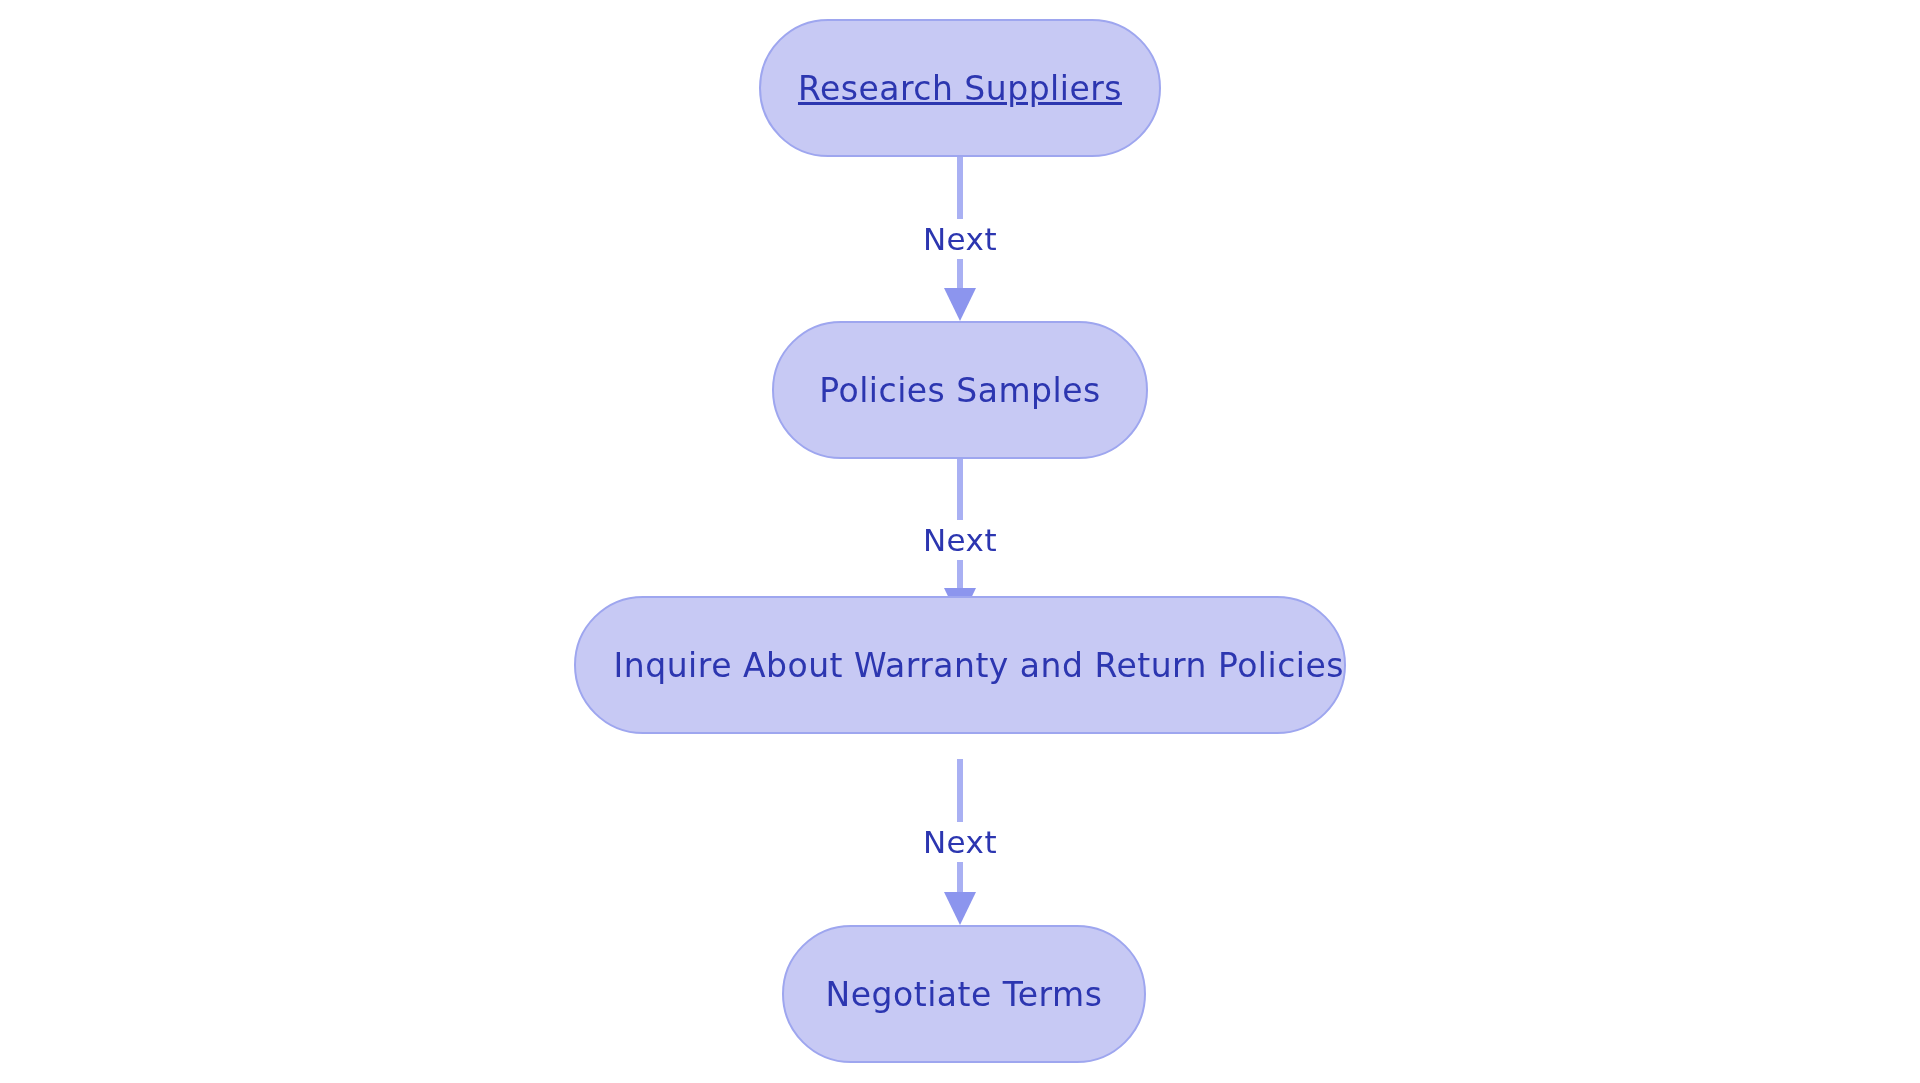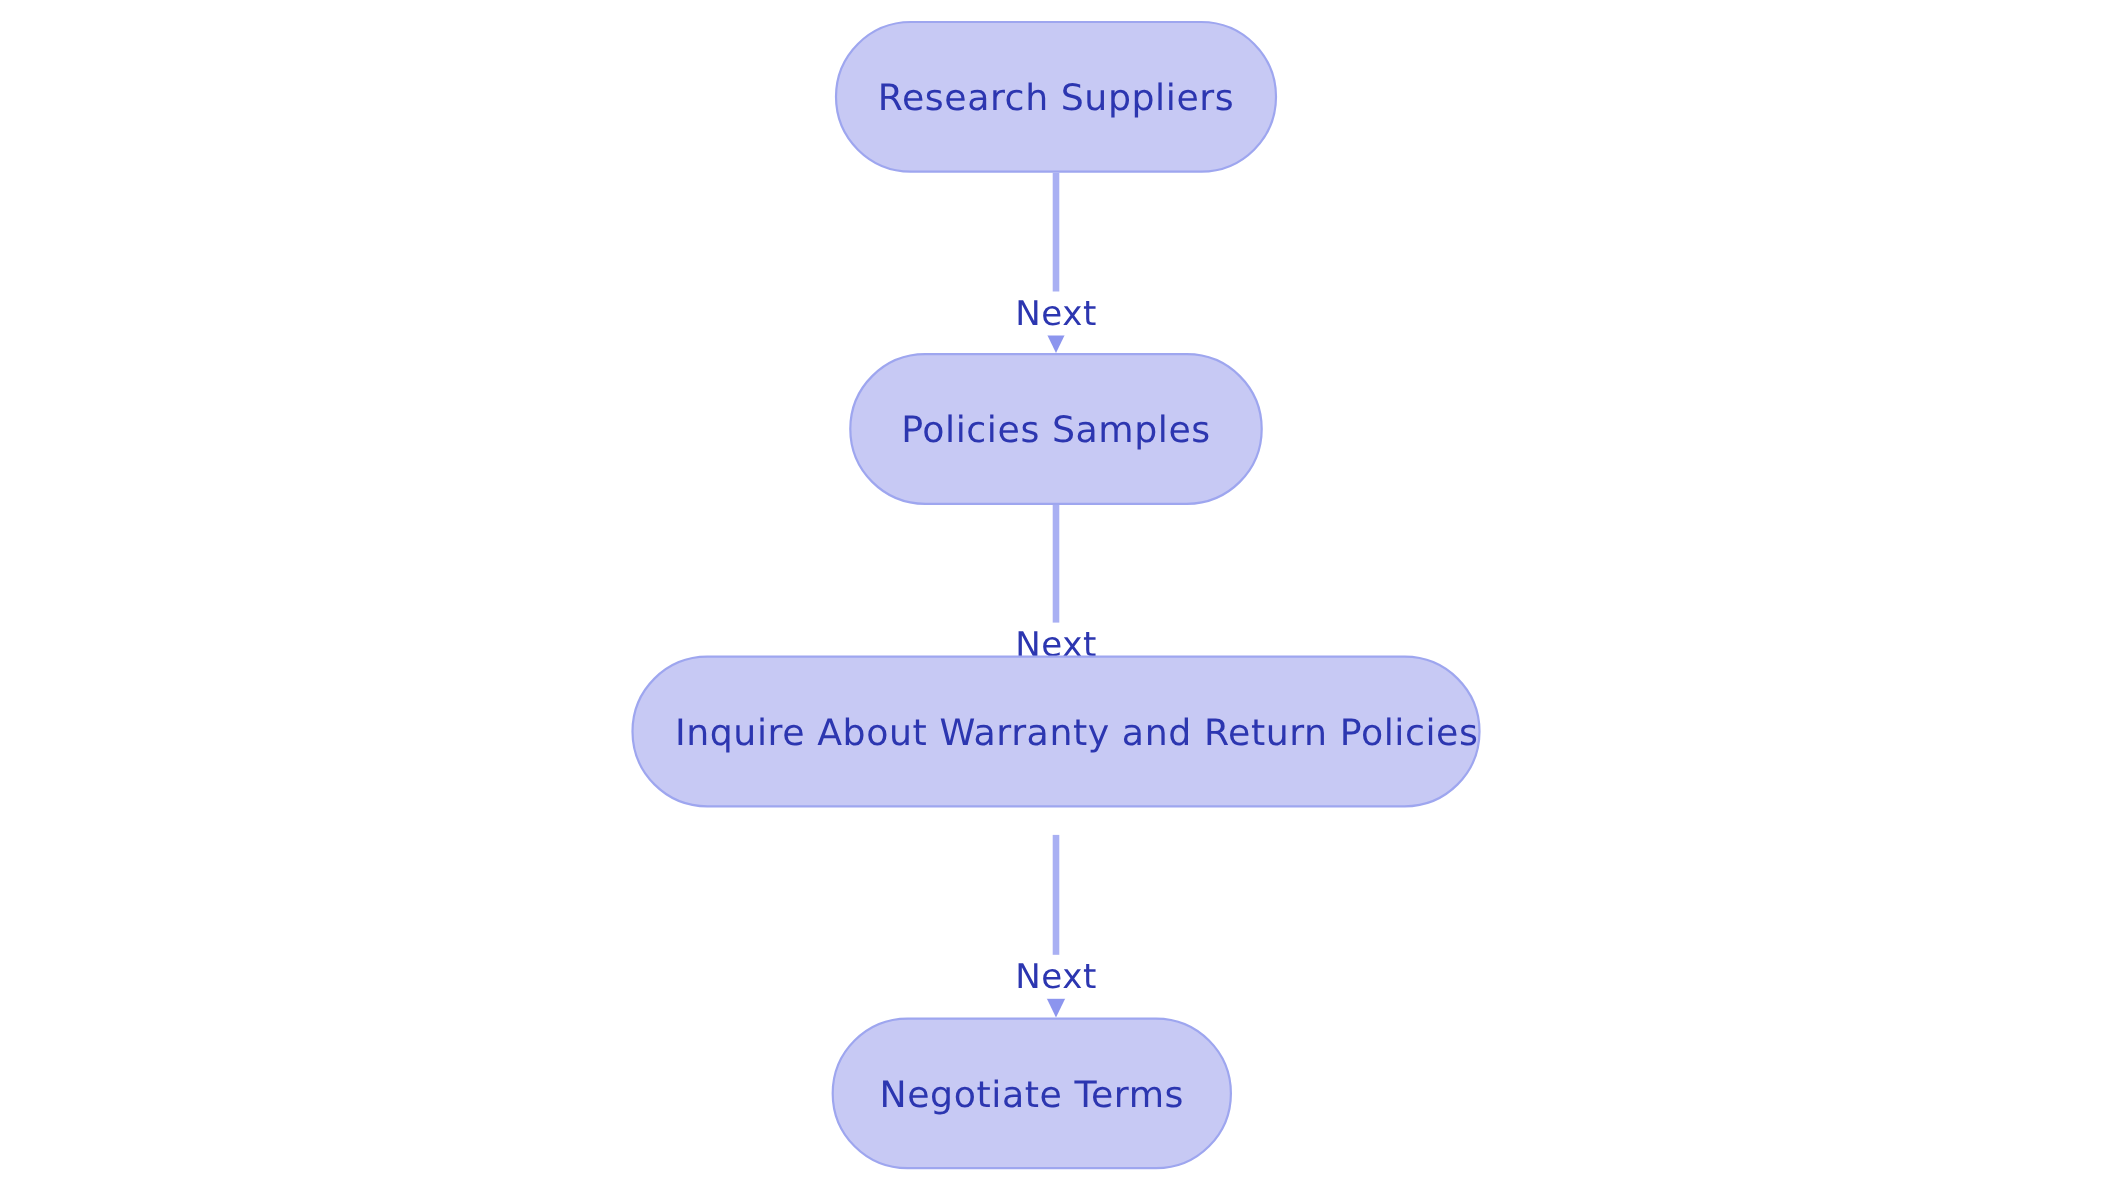--- a/index.html
+++ b/index.html
@@ -23,24 +23,24 @@
     border: 2px solid #9ea6ef;
     border-radius: 70px;
     display: flex;
     align-items: center;
     justify-content: center;
     color: #2c36b0;
     font-size: 33px;
     letter-spacing: 0.5px;
     white-space: nowrap;
   }
-  .node-1 { left: 759px;  top: 19px;  width: 402px; }
+  .node-1 { left: 759px;  top: 19px;  width: 402px; text-decoration: underline; }
   .node-2 { left: 772px;  top: 321px; width: 376px; }
   .node-3 { left: 574px;  top: 596px; width: 772px; justify-content: flex-end; }
-  .node-4 { left: 756px;  top: 925px; width: 364px; }
+  .node-4 { left: 782px;  top: 925px; width: 364px; }
 
   .edge {
     position: absolute;
     left: 870px;
     width: 180px;
   }
   .edge-1 { top: 157px; height: 164px; }
   .edge-2 { top: 459px; height: 162px; }
   .edge-3 { top: 759px; height: 166px; }
 
@@ -68,21 +68,20 @@
     position: absolute;
     top: 50%;
     left: 50%;
     transform: translate(-50%, -50%);
     background: #ffffff;
     padding: 2px 10px;
     color: #2c36b0;
     font-size: 31px;
     letter-spacing: 0.5px;
     white-space: nowrap;
-    margin-top: 46px;
   }
 </style>
 </head>
 <body>
 
 <div class="canvas">
 
   <div class="node node-1">
     <span>Research Suppliers</span>
   </div>

